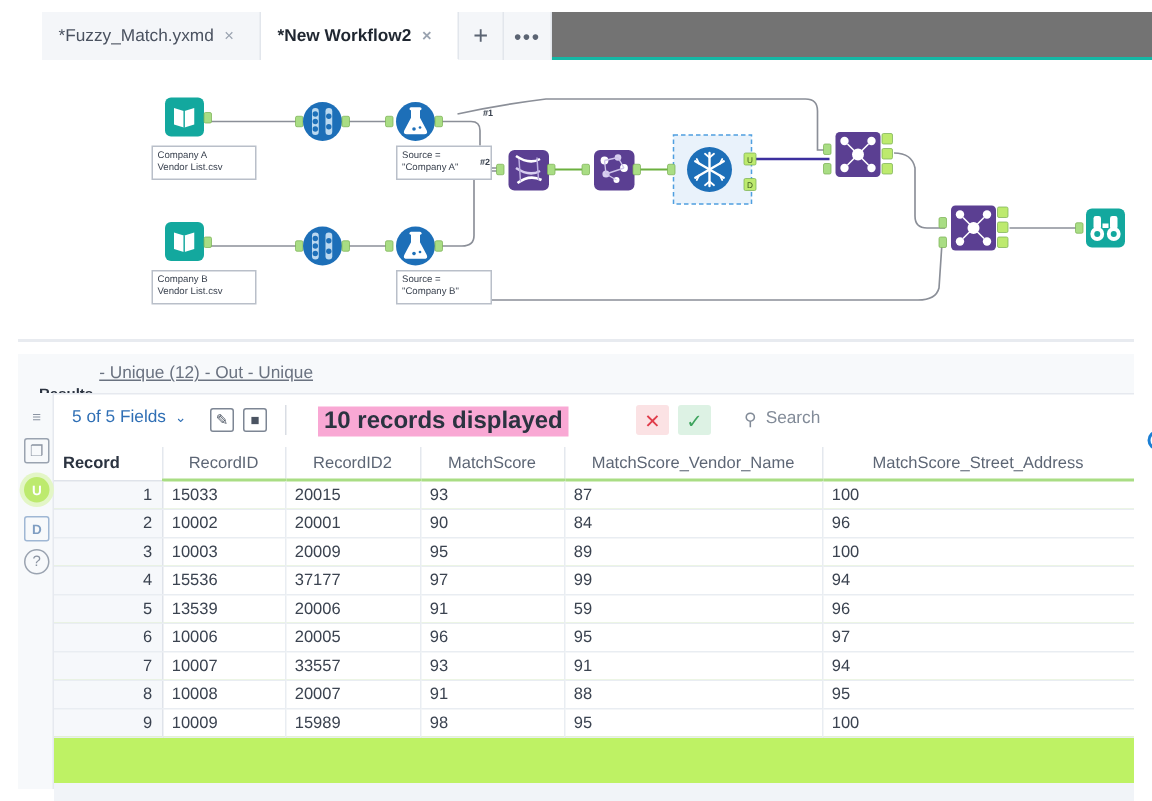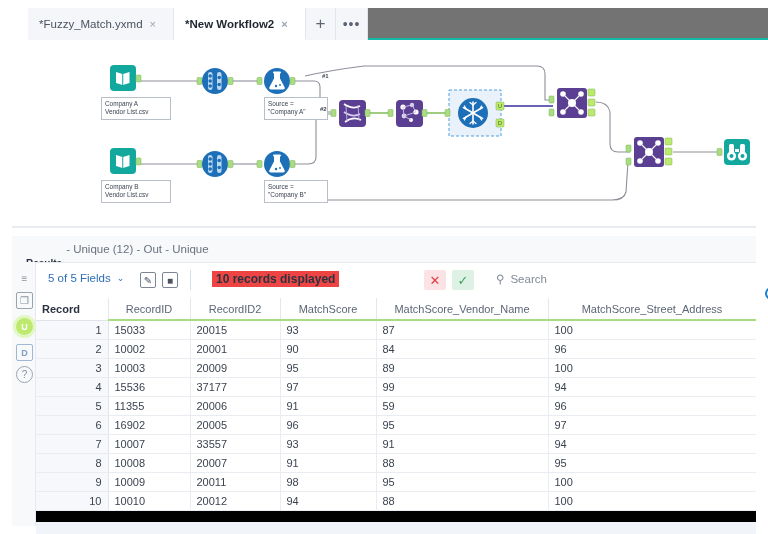--- a/index.html
+++ b/index.html
@@ -62,21 +62,21 @@
   .connlabel {
     position: absolute; font-size: 6px; color: #3b4350; font-weight: bold;
   }
 
   
   .results-bar {
     position: absolute; left: 12px; top: 236px; width: 744px; height: 26px;
     background: #f7f9fb; display: flex; align-items: center; padding-left: 14px;
   }
   .results-bar .rtitle { font-size: 10px; font-weight: bold; color: #2b3340; margin-top: 29px; }
-  .results-bar .rsub { font-size: 11.5px; color: #6a7280; margin-left: 4px; }
+  .results-bar .rsub { font-size: 11.5px; color: #6a7280; margin-left: 4px; text-decoration: underline; }
 
   
   .res-toolbar {
     position: absolute; left: 12px; top: 262px; width: 744px; height: 52px;
     background: #ffffff; border-top: 1px solid #e6e9ef; border-bottom: 1px solid #e6e9ef;
   }
   .fields-btn {
     position: absolute; left: 36px; top: 9px;
     display: flex; align-items: center; gap: 6px;
     font-size: 11.5px; color: #2f6fb5;
@@ -84,22 +84,22 @@
   .chev { font-size: 9px; color: #2f6fb5; }
   .tb-icon {
     position: absolute; top: 9px; width: 16px; height: 16px;
     border: 1.2px solid #7d8694; border-radius: 2px;
     display: flex; align-items: center; justify-content: center;
     color: #4b5462; font-size: 10px;
   }
   .tb-sep { position: absolute; top: 7px; width: 1px; height: 20px; background: #d9dde4; }
   .rec-count {
     position: absolute; left: 200px; top: 8px;
-    background: #ef4444; color: #2b3340; font-weight: bold;
-    font-size: 12px; padding: 1px 4px;
+    background: #f9a8d4; color: #2b3340; font-weight: bold;
+    font-size: 16px; padding: 1px 4px;
   }
   .xbtn, .vbtn {
     position: absolute; top: 7px; width: 22px; height: 20px;
     display: flex; align-items: center; justify-content: center;
     font-size: 13px; border-radius: 2px;
   }
   .xbtn { background: #fbe2e4; color: #e03c4a; }
   .vbtn { background: #ddf2e4; color: #3da35d; }
   .search-wrap {
     position: absolute; left: 484px; top: 9px;
@@ -130,21 +130,21 @@
     background: #bdea6e; color: #ffffff; border: none;
     border-radius: 50%; font-weight: bold; font-size: 9px;
     box-shadow: 0 0 0 3px #e3f6c6;
   }
   .rail-ico.bluetxt { border: 1.2px solid #9fb7d4; color: #7f9ec2; font-weight: bold; font-size: 9px; }
   .rail-ico.circ { border: 1.2px solid #9aa3b0; border-radius: 50%; }
 
   
   .grid {
     position: absolute; left: 36px; top: 298px; width: 720px; height: 228px;
-    background: #000000; overflow: hidden;
+    background: #bef264; overflow: hidden;
   }
   table.rt { border-collapse: collapse; width: 100%; table-layout: fixed; font-size: 11px; }
   table.rt th {
     height: 22px; text-align: center; padding: 0 6px; font-weight: normal;
     color: #5d6675; background: #ffffff;
     border-bottom: 2.5px solid #a9dd84; border-right: 1px solid #e4e8ee;
     vertical-align: middle;
   }
   table.rt th.rec-h {
     color: #2b3340; font-weight: bold; border-bottom: 1px solid #dfe3ea;
@@ -484,29 +484,29 @@
         <tr>
           <td class="rec-c">4</td>
           <td>15536</td>
           <td>37177</td>
           <td>97</td>
           <td>99</td>
           <td>94</td>
         </tr>
         <tr>
           <td class="rec-c">5</td>
-          <td>11355</td>
+          <td>13539</td>
           <td>20006</td>
           <td>91</td>
           <td>59</td>
           <td>96</td>
         </tr>
         <tr>
           <td class="rec-c">6</td>
-          <td>16902</td>
+          <td>10006</td>
           <td>20005</td>
           <td>96</td>
           <td>95</td>
           <td>97</td>
         </tr>
         <tr>
           <td class="rec-c">7</td>
           <td>10007</td>
           <td>33557</td>
           <td>93</td>
@@ -517,32 +517,24 @@
           <td class="rec-c">8</td>
           <td>10008</td>
           <td>20007</td>
           <td>91</td>
           <td>88</td>
           <td>95</td>
         </tr>
         <tr>
           <td class="rec-c">9</td>
           <td>10009</td>
-          <td>20011</td>
+          <td>15989</td>
           <td>98</td>
           <td>95</td>
           <td>100</td>
         </tr>
-        <tr>
-          <td class="rec-c">10</td>
-          <td>10010</td>
-          <td>20012</td>
-          <td>94</td>
-          <td>88</td>
-          <td>100</td>
-        </tr>
       </tbody>
     </table>
   </div>
 
   <div class="grid-foot"></div>
   <div class="scroll-x"></div>
 </div>
 
 </body></html>

